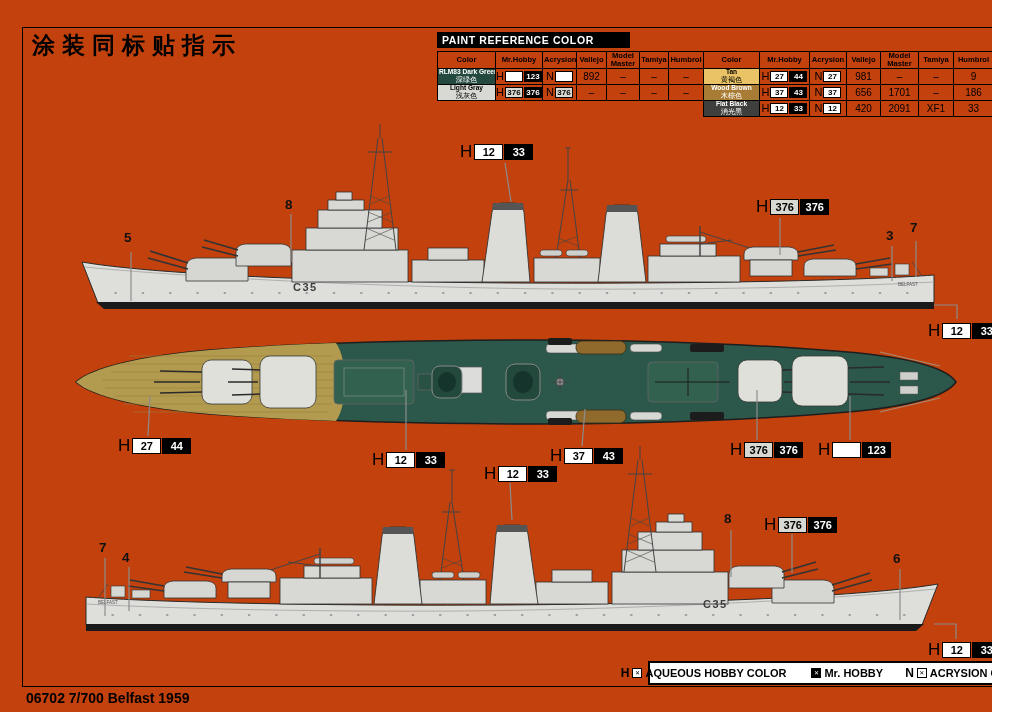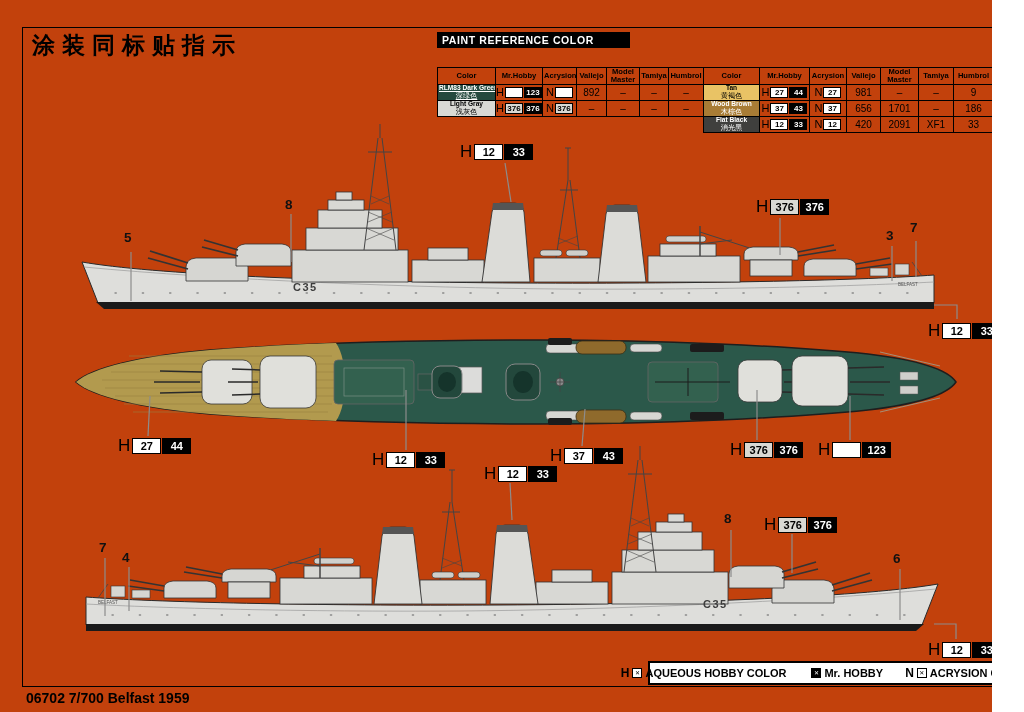--- a/index.html
+++ b/index.html
@@ -7,21 +7,21 @@
         font-family:"Liberation Sans","DejaVu Sans",sans-serif;color:#000;}
   .frame{position:absolute;left:22px;top:27px;width:981px;height:658px;border:1.5px solid #000;}
   
   .title-block{position:absolute;left:32px;top:32px;}
   .title-zh{font-size:23px;font-weight:bold;letter-spacing:7px;line-height:1.15;}
   .title-en{font-size:19px;font-weight:bold;margin-top:3px;}
   
   .pt-wrap{position:absolute;left:437px;top:30px;}
   .pt-title{display:inline-block;background:#000;color:#fff;font-size:10.5px;font-weight:bold;
             letter-spacing:.6px;padding:2px 8px 2px 5px;min-width:180px;}
-  .pt-tables{display:flex;align-items:flex-start;margin-top:19px;}
+  .pt-tables{display:flex;align-items:flex-start;margin-top:3px;}
   table.pt{border-collapse:collapse;table-layout:fixed;}
   table.pt td{border:1px solid #000;text-align:center;vertical-align:middle;height:15px;
               font-size:10px;padding:0 1px;overflow:hidden;}
   table.pt tr.hd td{font-size:7.6px;font-weight:bold;line-height:1.05;height:15px;}
   td.swatch{line-height:1.05;}
   .sw-name{font-size:6.6px;font-weight:bold;white-space:nowrap;}
   .sw-zh{font-size:7.2px;}
   .chip{display:flex;align-items:center;justify-content:center;gap:1px;}
   .chip-h{font-size:11px;font-weight:500;}
   .cbx{display:inline-flex;align-items:center;justify-content:center;height:11px;min-width:18px;
@@ -236,21 +236,21 @@
             <tr class="hd">
           <td>Color</td>
           <td>Mr.Hobby</td>
           <td>Acrysion</td>
           <td>Vallejo</td>
           <td>Model Master</td>
           <td>Tamiya</td>
           <td>Humbrol</td>
         </tr>
         <tr>
-          <td class="swatch" style="background-color: rgb(36, 73, 62); color: rgb(255, 255, 255); text-decoration: underline;">
+          <td class="swatch" style="background-color: rgb(36, 73, 62); color: rgb(255, 255, 255);">
             <div class="sw-name">RLM83 Dark Green</div>
             <div class="sw-zh">深绿色</div>
           </td>
           <td>
                 <div class="chip">
             <span class="chip-h">H</span>
             <span class="cbx w"></span>
             <span class="cbx b">123</span>
                 </div>
               </td>

